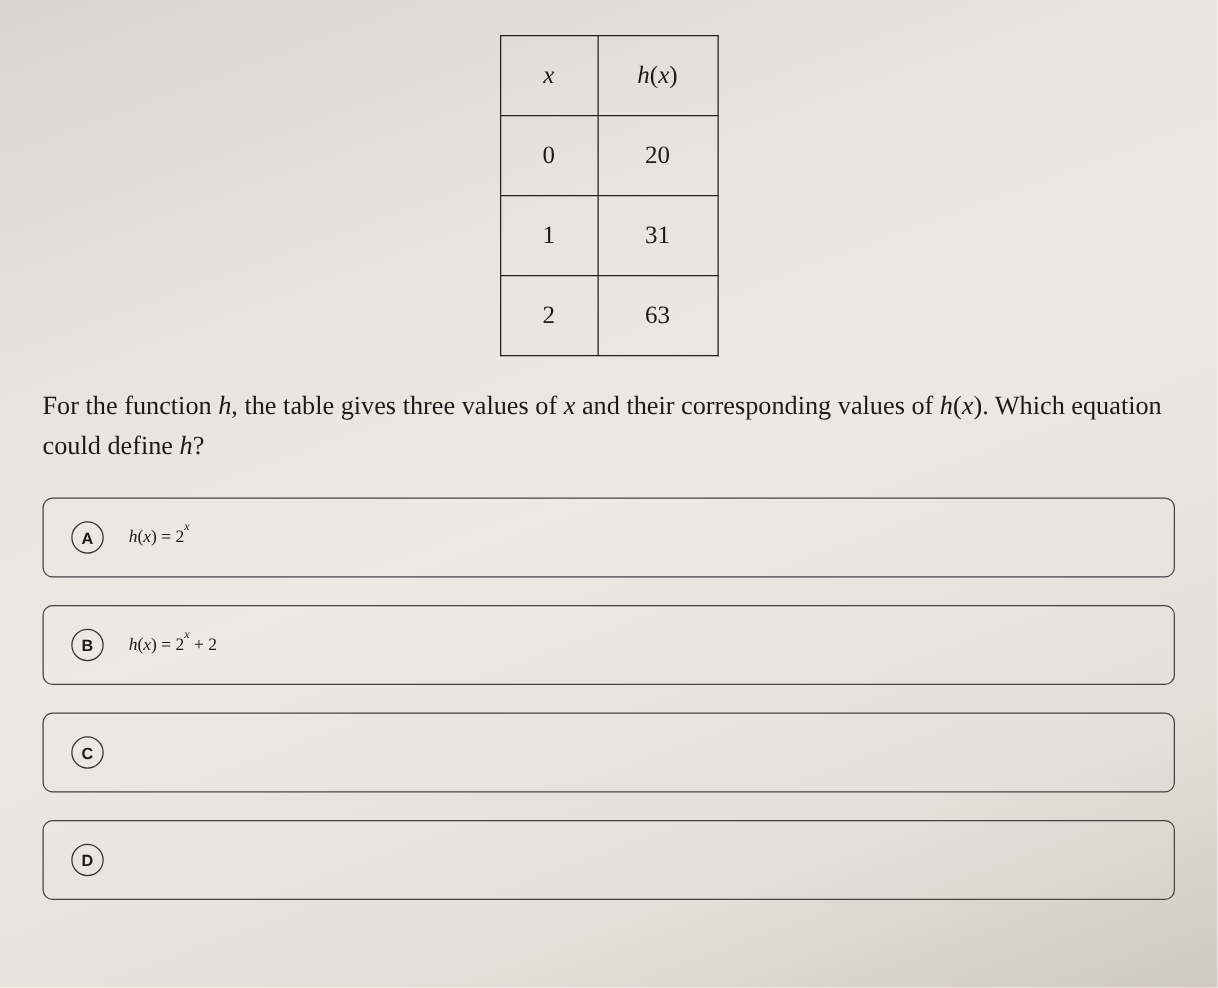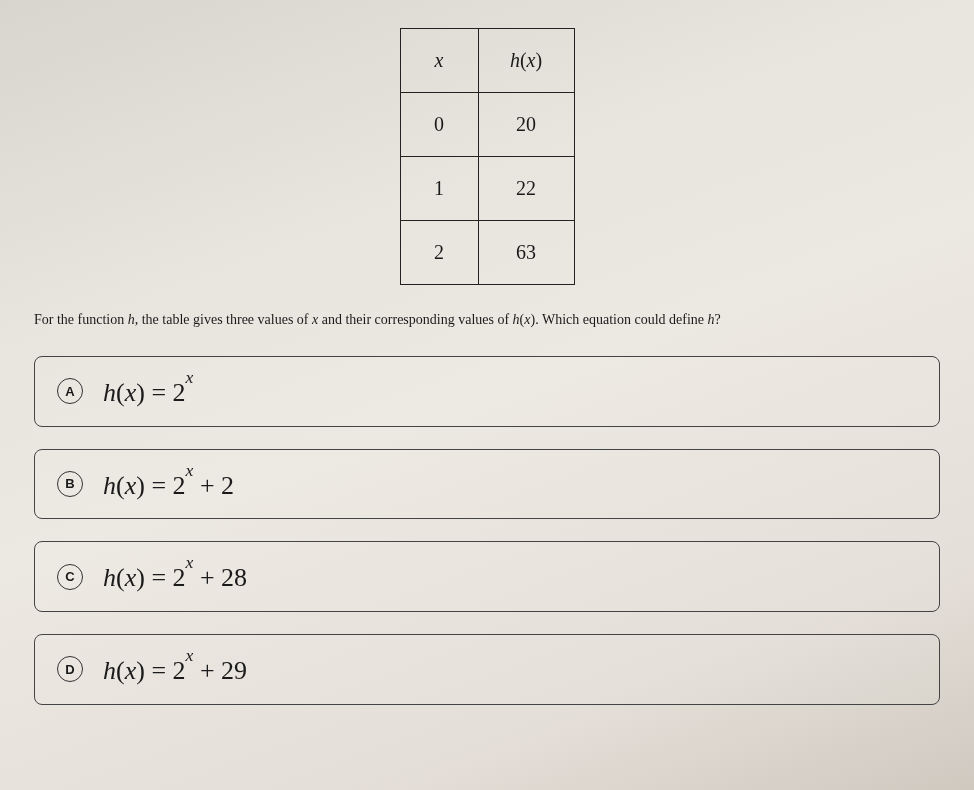--- a/index.html
+++ b/index.html
@@ -24,21 +24,21 @@
       border: 1.5px solid #222;
       text-align: center;
       vertical-align: middle;
       height: 64px;
       font-size: 20px;
     }
     td.col1 { width: 78px; }
     td.col2 { width: 96px; }
     .mi { font-style: italic; font-family: Georgia, serif; }
     .prompt {
-      font-size: 14px;
+      font-size: 21px;
       line-height: 1.5;
       margin-bottom: 26px;
       padding: 0 4px;
     }
     .choices {
       display: flex;
       flex-direction: column;
       gap: 22px;
       padding: 0 4px;
     }
@@ -59,21 +59,21 @@
       border-radius: 50%;
       display: flex;
       align-items: center;
       justify-content: center;
       font-family: Arial, Helvetica, sans-serif;
       font-size: 13px;
       font-weight: 600;
       flex-shrink: 0;
     }
     .expr {
-      font-size: 26px;
+      font-size: 14px;
       font-family: Georgia, serif;
     }
     sup { font-size: 0.68em; font-style: italic; position: relative; top: -0.45em; }
   </style>
 </head>
 <body>
 
 <div class="table-wrap">
   <table>
     <tbody>
@@ -82,21 +82,21 @@
       <td class="col2">
         <span class="mi">h</span>(<span class="mi">x</span>)
       </td>
     </tr>
     <tr>
       <td class="col1">0</td>
       <td class="col2">20</td>
     </tr>
     <tr>
       <td class="col1">1</td>
-      <td class="col2">22</td>
+      <td class="col2">31</td>
     </tr>
     <tr>
       <td class="col1">2</td>
       <td class="col2">63</td>
     </tr>
   </tbody>
     </table>
 </div>
 
 <div class="prompt">
@@ -114,25 +114,19 @@
 
   <div class="choice">
     <div class="letter">B</div>
     <div class="expr">
       <span class="mi">h</span>(<span class="mi">x</span>) = 2<sup>x</sup><span> + 2</span>
     </div>
   </div>
 
   <div class="choice">
     <div class="letter">C</div>
-    <div class="expr">
-      <span class="mi">h</span>(<span class="mi">x</span>) = 2<sup>x</sup><span> + 28</span>
-    </div>
   </div>
 
   <div class="choice">
     <div class="letter">D</div>
-    <div class="expr">
-      <span class="mi">h</span>(<span class="mi">x</span>) = 2<sup>x</sup><span> + 29</span>
-    </div>
   </div>
 
 </div>
 
 </body></html>

